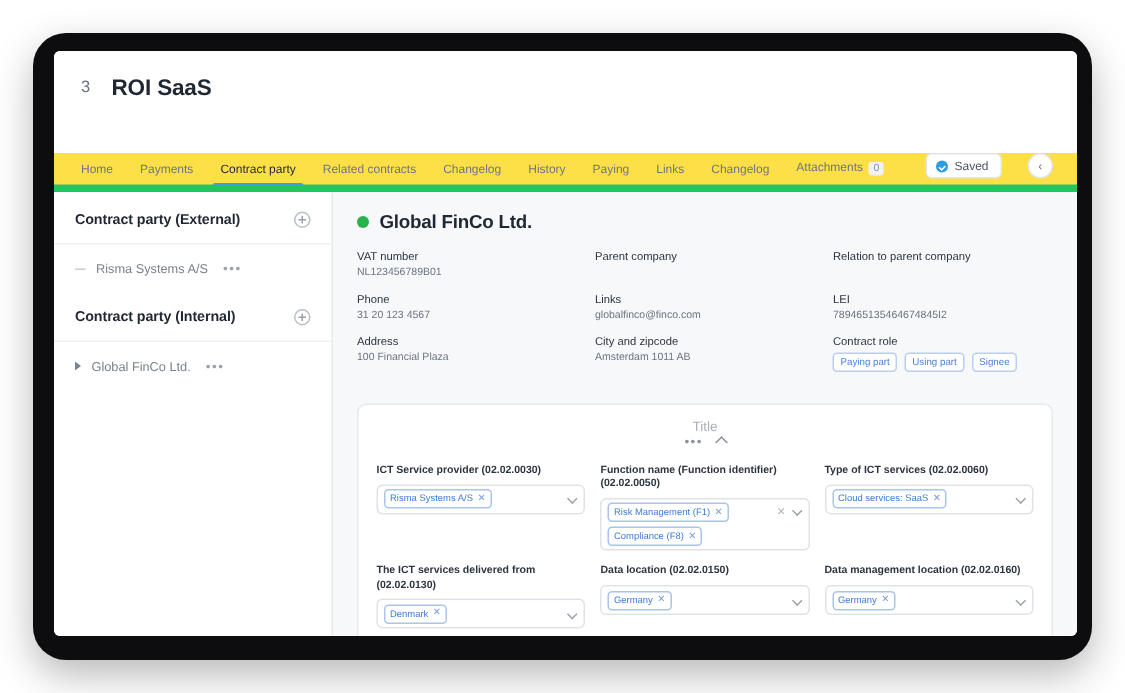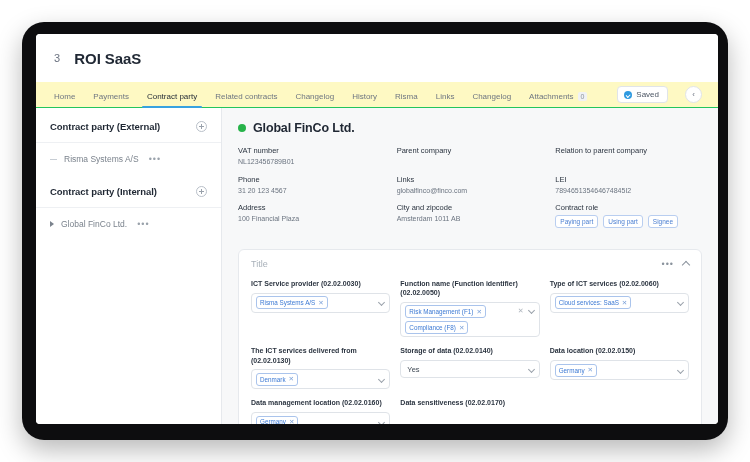--- a/index.html
+++ b/index.html
@@ -42,23 +42,24 @@
   .doc-title {
     font-size: 15px; font-weight: 700; color: #1f2733;
     letter-spacing: -0.1px;
   }
 
   
   .tabbar {
     display: flex; align-items: flex-end;
     height: 26px;
     padding: 0 18px;
-    border-bottom: 1px solid #22c55e;
-    background: #fef9c3;
+    border-bottom: 5px solid #22c55e;
+    background: #fde047;
     position: relative;
+    margin-top: 20px;
   }
   .tab {
     font-size: 8px; color: #6e7681;
     padding: 0 9px 6px 9px;
     white-space: nowrap;
     position: relative;
     line-height: 1;
   }
   .tab:first-child { padding-left: 0; }
   .tab.active { color: #1f2733; font-weight: 400; }
@@ -188,20 +189,21 @@
   
   .form-card {
     background: #fff;
     border: 1px solid #e6e9ed;
     border-radius: 6px;
     padding: 9px 12px 12px 12px;
   }
   .card-head {
     display: flex; align-items: center; justify-content: space-between;
     margin-bottom: 10px;
+    flex-direction: column;
   }
   .card-title-placeholder { font-size: 9px; color: #a8b0b9; }
   .card-head-actions { display: flex; align-items: center; gap: 9px; }
   .dots-icon { font-size: 9px; color: #8b939d; letter-spacing: 1px; }
   .chev-up {
     width: 6px; height: 6px;
     border-left: 1.2px solid #8b939d; border-top: 1.2px solid #8b939d;
     transform: rotate(45deg); margin-top: 2px;
   }
 
@@ -253,21 +255,21 @@
     </div>
 
     <div class="tabbar">
       <div id="tabs-host" style="display:flex;align-items:flex-end;">
           <div class="tab"><span>Home</span></div>
           <div class="tab"><span>Payments</span></div>
           <div class="tab active"><span>Contract party</span></div>
           <div class="tab"><span>Related contracts</span></div>
           <div class="tab"><span>Changelog</span></div>
           <div class="tab"><span>History</span></div>
-          <div class="tab"><span>Risma</span></div>
+          <div class="tab"><span>Paying</span></div>
           <div class="tab"><span>Links</span></div>
           <div class="tab"><span>Changelog</span></div>
           <div class="tab"><span>Attachments</span><span class="tab-count">0</span></div>
         </div>
       <div class="header-right">
         <div class="saved-badge">
           <span class="saved-dot"></span>
           <span>Saved</span>
         </div>
         <div class="collapse-btn">
@@ -408,31 +410,20 @@
                       <span>Denmark</span>
                       <span class="tag-x">✕</span>
                     </span>
                   </div>
                   <span class="sel-actions">
                     <span class="chev-down"></span>
                   </span>
                 </div>
               </div>
               <div class="field">
-                <div class="field-label">Storage of data (02.02.0140)</div>
-                <div class="select">
-                  <div class="sel-body">
-                    <span class="sel-text">Yes</span>
-                  </div>
-                  <span class="sel-actions">
-                    <span class="chev-down"></span>
-                  </span>
-                </div>
-              </div>
-              <div class="field">
                 <div class="field-label">Data location (02.02.0150)</div>
                 <div class="select">
                   <div class="sel-body">
                     <span class="tag">
                       <span>Germany</span>
                       <span class="tag-x">✕</span>
                     </span>
                   </div>
                   <span class="sel-actions">
                     <span class="chev-down"></span>

